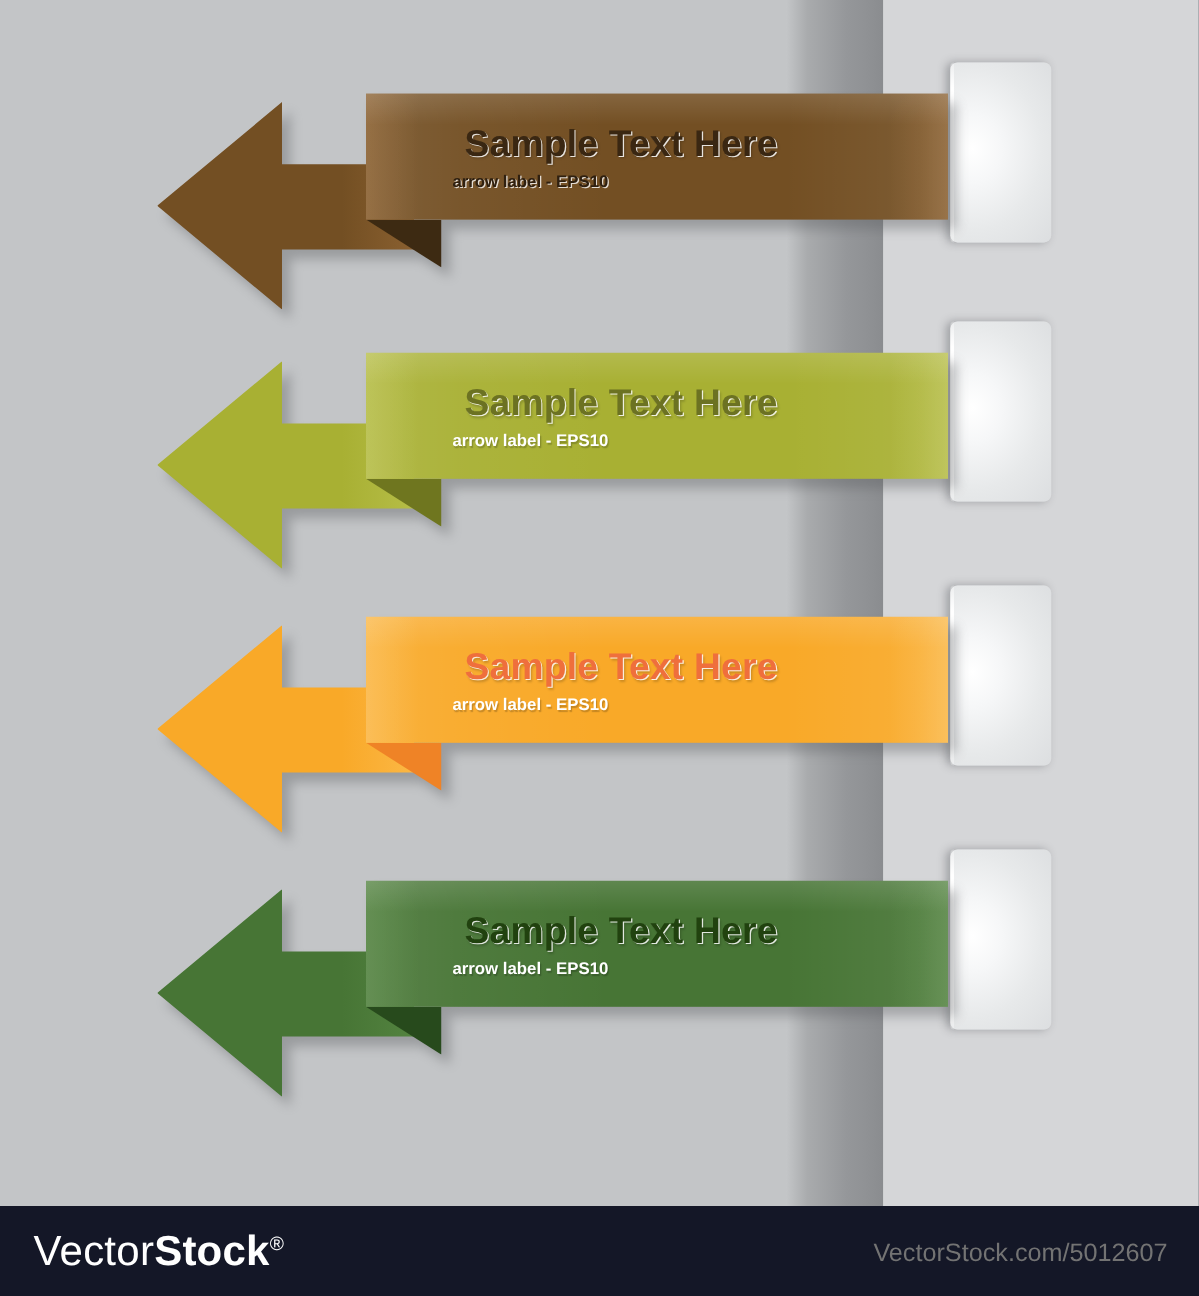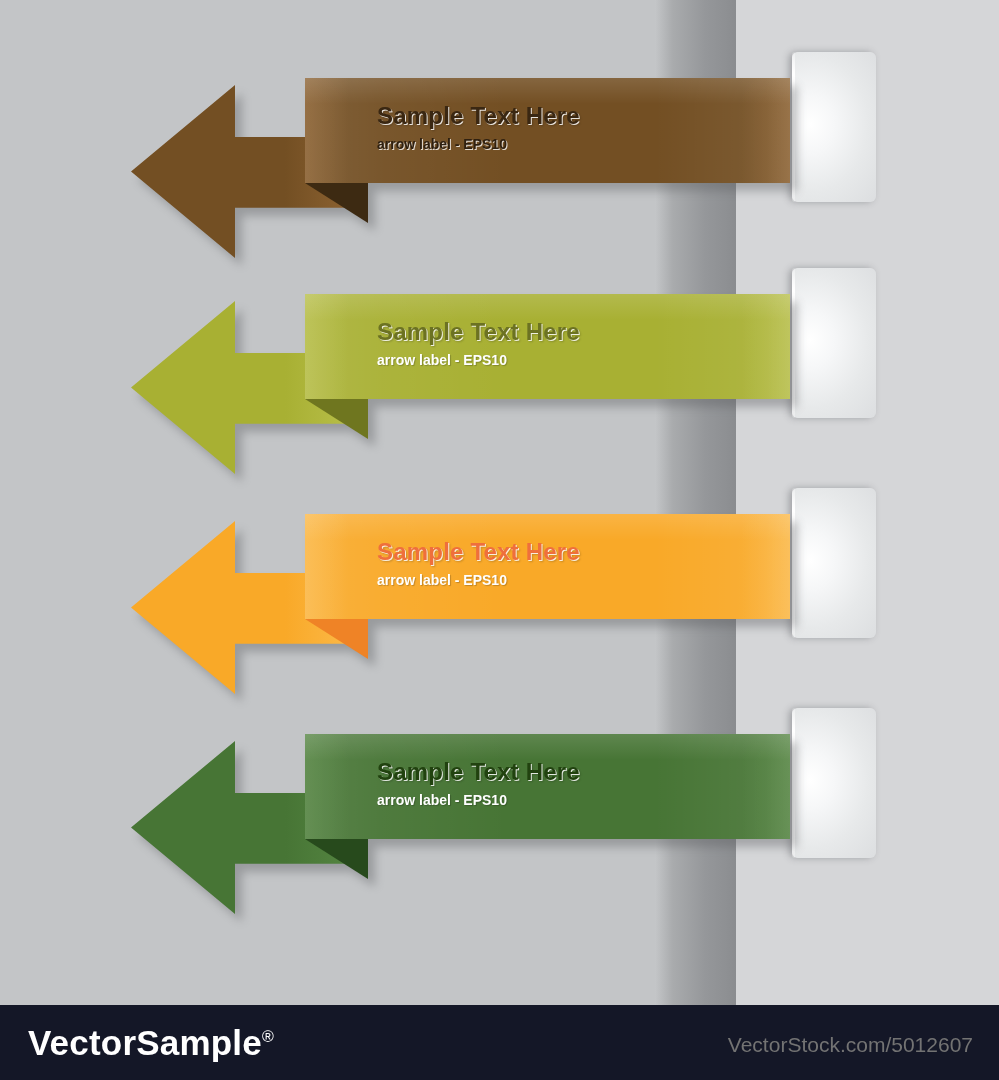--- a/index.html
+++ b/index.html
@@ -38,27 +38,27 @@
   .bar .sheen{position:absolute;inset:0;
        background:linear-gradient(to right,rgba(255,255,255,.10) 0%,rgba(255,255,255,.045) 16%,rgba(255,255,255,0) 42%,rgba(255,255,255,0) 72%,rgba(255,255,255,.07) 95%,rgba(255,255,255,.12) 100%);}
   .bar .topglow{position:absolute;left:0;right:0;top:0;height:26px;
        background:linear-gradient(to bottom,rgba(255,255,255,.13),rgba(255,255,255,0));}
 
   
   .fold{position:absolute;clip-path:polygon(0 0,100% 0,100% 100%);}
 
   
   .txt{position:absolute;z-index:6;pointer-events:none;}
-  .title{font-size:24px;font-weight:bold;letter-spacing:.2px;white-space:nowrap;line-height:1;}
+  .title{font-size:31px;font-weight:bold;letter-spacing:.2px;white-space:nowrap;line-height:1;margin-left:10px;}
   .sub{font-size:14px;font-weight:bold;white-space:nowrap;line-height:1;margin-top:9px;}
 
   
   #footer{position:absolute;left:0;top:1005px;width:999px;height:75px;background:#141727;}
   .logo{position:absolute;left:28px;top:18px;font-size:35px;color:#fff;letter-spacing:.2px;white-space:nowrap;}
-  .logo .thin{font-weight:700;}
+  .logo .thin{font-weight:400;}
   .logo .bold{font-weight:bold;}
   .logo .reg{font-size:16px;vertical-align:super;font-weight:400;}
   .url{position:absolute;right:26px;top:28px;font-size:21px;color:#737373;white-space:nowrap;}
 </style>
 </head>
 <body>
 
 <div id="canvas">
 
   <div class="bg-left"></div>
@@ -148,16 +148,16 @@
           <div class="title" style="color: rgb(33, 66, 15); text-shadow: rgba(255, 255, 255, 0.85) 1px 1px 0px, rgba(0, 0, 0, 0.18) 2px 2px 2px;">Sample Text Here</div>
           <div class="sub" style="color: rgb(255, 255, 255); text-shadow: rgba(0, 0, 0, 0.22) 1px 1px 1px;">arrow label - EPS10</div>
         </div>
       </div>
     </div>
 
 </div>
 
 <div id="footer">
   <div class="logo">
-    <span class="thin">Vector</span><span class="bold">Sample</span><span class="reg">®</span>
+    <span class="thin">Vector</span><span class="bold">Stock</span><span class="reg">®</span>
   </div>
   <div class="url">VectorStock.com/5012607</div>
 </div>
 
 </body></html>

